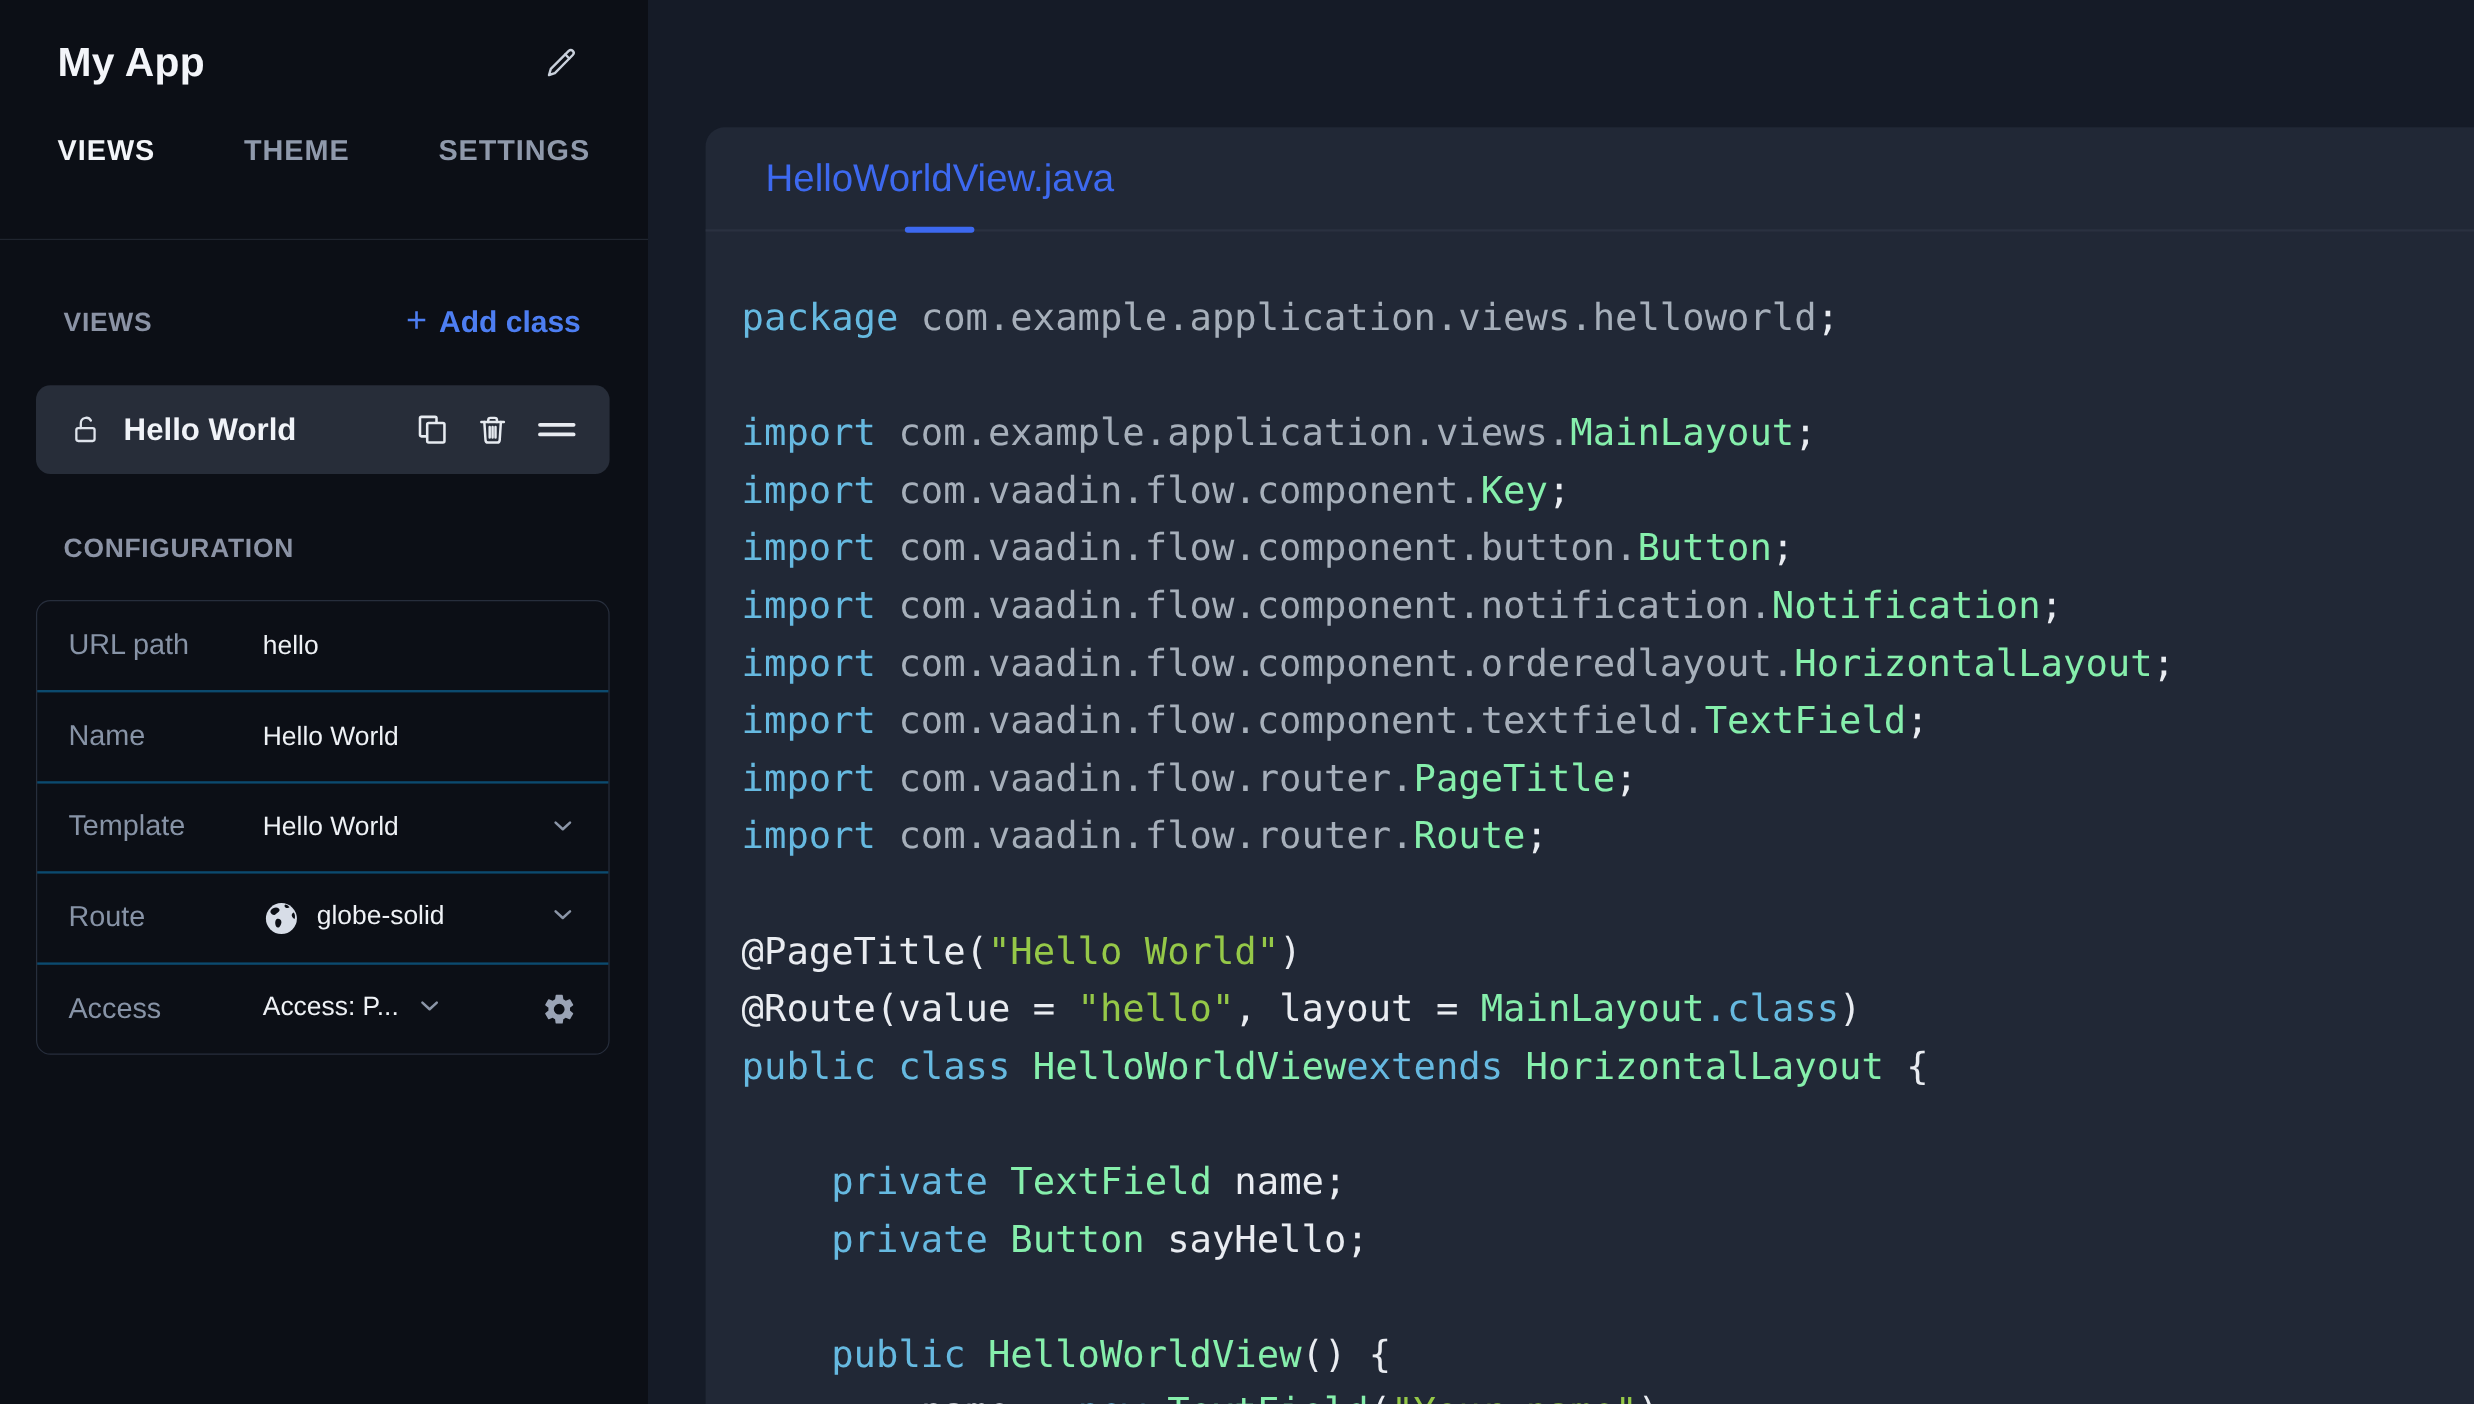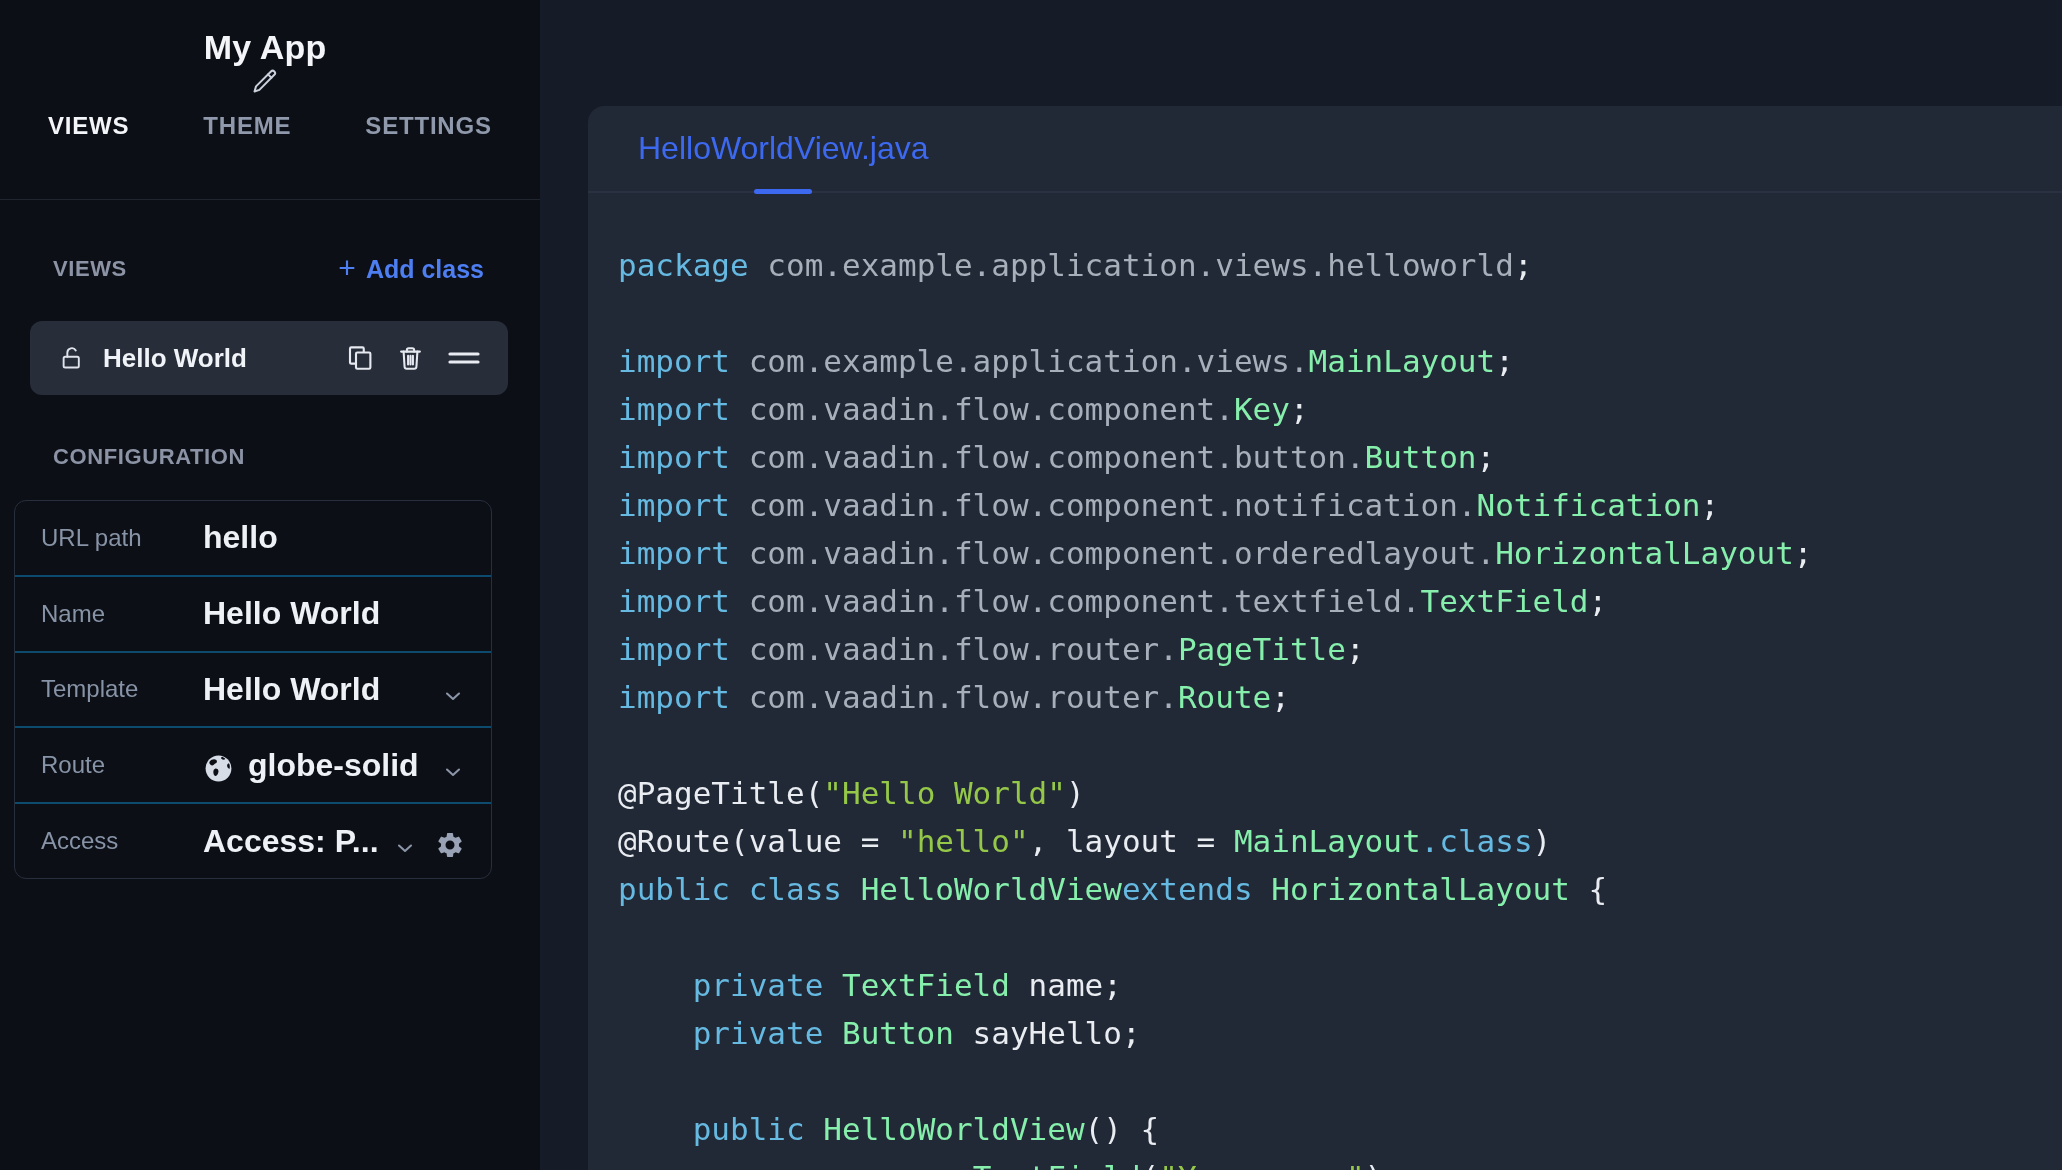--- a/index.html
+++ b/index.html
@@ -3,21 +3,21 @@
 <meta charset="utf-8">
 <style>
   html,body{margin:0;padding:0;background:#0c0f16;}
   body{width:2062px;height:1170px;overflow:hidden;font-family:"Liberation Sans",sans-serif;
        -webkit-font-smoothing:antialiased;}
   .stage{position:relative;width:2062px;height:1170px;background:#151b27;}
 
   
   .sidebar{position:absolute;left:0;top:0;width:540px;height:1170px;background:#0c0f16;}
   .sb-header{position:absolute;top:28px;left:48px;right:58px;height:48px;
-             display:flex;align-items:center;justify-content:space-between;flex-direction:column;}
+             display:flex;align-items:center;justify-content:space-between;}
   .app-title{margin:0;font-size:34px;font-weight:700;color:#f3f5f9;letter-spacing:.2px;}
   .icon-btn{background:none;border:none;padding:0;cursor:pointer;display:flex;align-items:center;}
 
   .sb-tabs{position:absolute;top:112px;left:48px;display:flex;gap:74px;}
   .sb-tab{font-size:24px;font-weight:700;letter-spacing:.8px;color:#8f99ab;cursor:pointer;}
   .sb-tab.active{color:#f3f5f9;}
   .sb-divider{position:absolute;top:199px;left:0;right:0;height:1px;background:#20252f;}
 
   .sec-row{position:absolute;top:252px;left:53px;right:56px;height:34px;
            display:flex;align-items:center;justify-content:space-between;}
@@ -27,27 +27,27 @@
   .add-view .plus{font-size:30px;font-weight:400;line-height:1;transform:translateY(-1px);}
 
   .view-item{position:absolute;top:321px;left:30px;width:478px;height:74px;background:#272d39;
              border-radius:12px;display:flex;align-items:center;padding:0 24px 0 28px;
              box-sizing:border-box;cursor:pointer;}
   .vi-label{margin-left:18px;font-size:26px;font-weight:600;color:#f0f3f8;}
   .vi-actions{margin-left:auto;display:flex;align-items:center;gap:17px;}
   .vi-actions .icon-btn{padding:2px;}
 
   .config-title{position:absolute;top:444px;left:53px;}
-  .config-box{position:absolute;top:500px;left:14px;width:478px;height:379px;
+  .config-box{position:absolute;top:500px;left:30px;width:478px;height:379px;
               border:1px solid #272e3c;border-radius:12px;box-sizing:border-box;
               display:flex;flex-direction:column;}
   .crow{flex:1;display:flex;align-items:center;padding:0 26px;box-sizing:border-box;}
   .crow + .crow{border-top:2px solid #0c4a6e;}
   .clabel{width:162px;flex:none;font-size:24px;color:#8793a6;}
-  .cvalue{flex:1;display:flex;align-items:flex-end;font-size:32px;font-weight:700;
+  .cvalue{flex:1;display:flex;align-items:flex-start;font-size:22px;font-weight:400;
           color:#eef1f5;cursor:pointer;min-width:0;}
   .cvalue .chev-end{margin-left:auto;display:flex;}
   .cvalue .globe{margin-right:14px;display:flex;}
   .cvalue .chev-mid{margin-left:14px;display:flex;}
   .cvalue .gear{margin-left:auto;display:flex;}
 
   
   .main{position:absolute;left:540px;top:0;right:0;bottom:0;background:#151b27;}
   .panel{position:absolute;left:48px;top:106px;right:-24px;bottom:-24px;background:#212836;
          border-radius:16px 0 0 0;}

